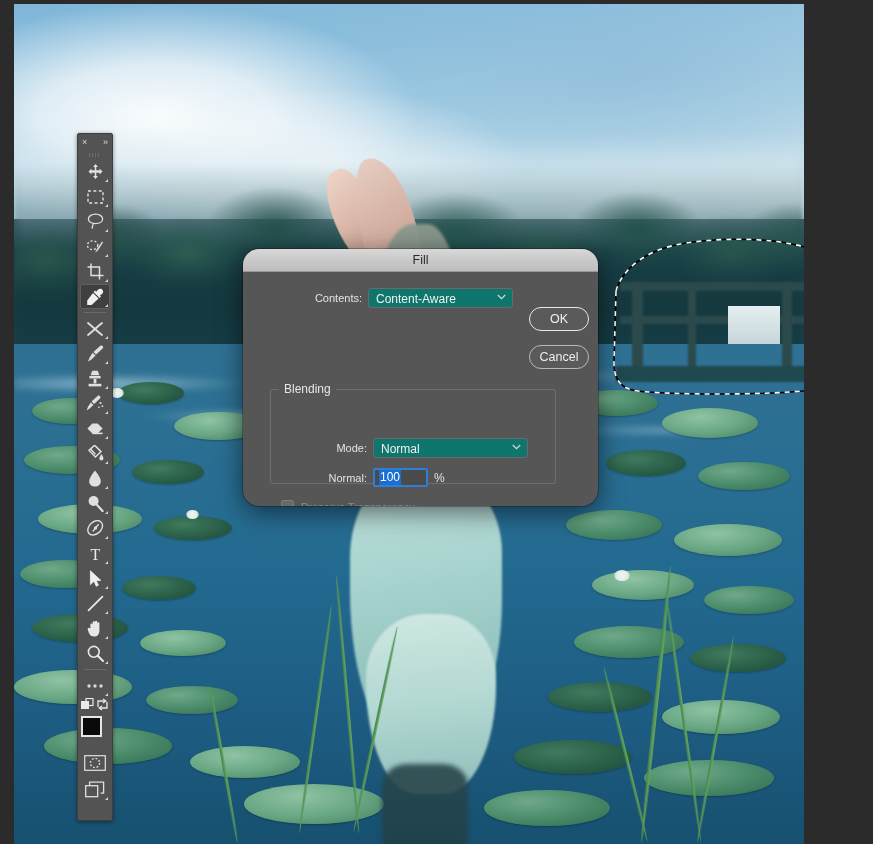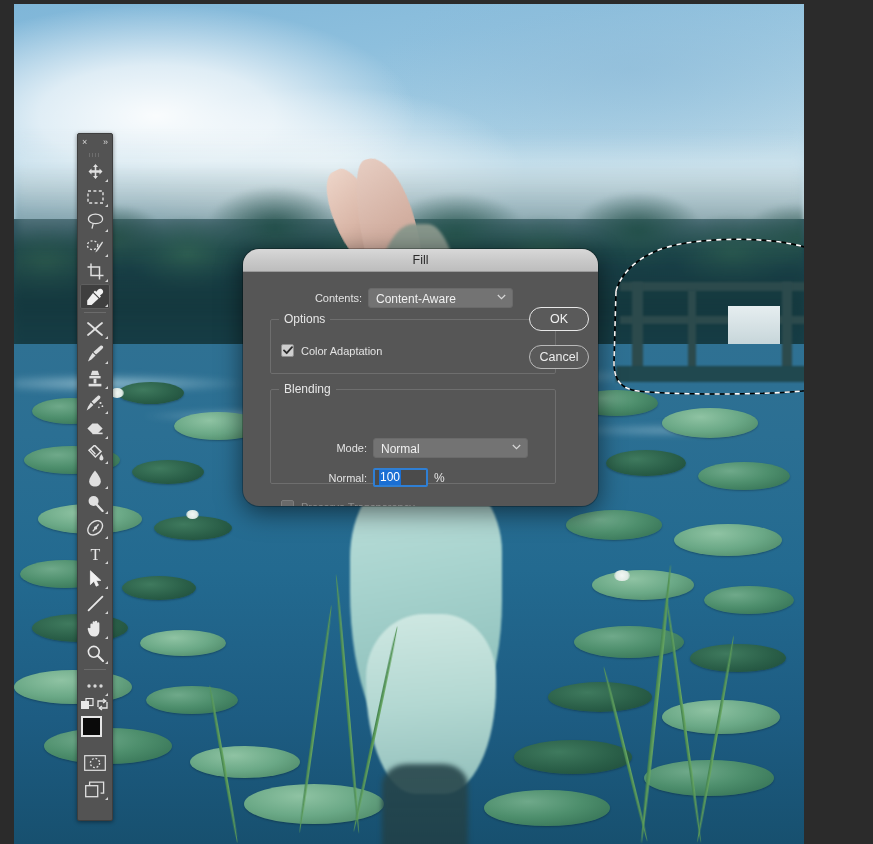--- a/index.html
+++ b/index.html
@@ -171,21 +171,21 @@
     background:linear-gradient(180deg,#d8d8d8 0%,#c8c8c8 55%,#bdbdbd 100%);
     color:#2a2a2a;font-size:12.5px;
     border-bottom:1px solid #9a9a9a;
     border-top-left-radius:5px;border-top-right-radius:5px;
   }
   #dlg-body{position:relative;height:235px;}
 
   .row-contents{position:absolute;left:0;top:16px;width:270px;display:flex;align-items:center;justify-content:flex-end;gap:6px;}
   .lbl{color:#e3e3e3;font-size:11px;}
   .select{
-    position:relative;background:#737373;border:1px solid #6a6a6a;border-radius:3px;
+    position:relative;background:#0f766e;border:1px solid #6a6a6a;border-radius:3px;
     height:20px;line-height:20px;color:#f0f0f0;font-size:12px;
     padding:0 22px 0 7px;box-sizing:border-box;
   }
   .select .chev{position:absolute;right:6px;top:50%;transform:translateY(-60%);}
   #sel-contents{width:145px;}
   #sel-mode{width:155px;}
 
   .group{
     position:absolute;border:1px solid #6e6e6e;border-radius:2px;
   }
@@ -552,31 +552,20 @@
         <div class="select" id="sel-contents">
           <span>Content-Aware</span>
           <span class="chev">
             <svg width="9" height="6" viewBox="0 0 9 6">
                 <path d="M0.8 1 L4.5 4.6 L8.2 1" fill="none" stroke="#d8d8d8" stroke-width="1.2"></path>
               </svg>
           </span>
         </div>
       </div>
 
-      <div class="group" id="grp-options">
-        <span class="gl">Options</span>
-        <div class="chk-row" style="left:10px;top:24px;">
-          <span class="chk">
-            <svg width="10" height="9" viewBox="0 0 10 9">
-                <path d="M1 4.4 L3.7 7.2 L9 1.2" fill="none" stroke="#2b2b2b" stroke-width="1.8" stroke-linecap="round" stroke-linejoin="round"></path>
-              </svg>
-          </span>
-          <span class="lbl">Color Adaptation</span>
-        </div>
-      </div>
 
       <div class="group" id="grp-blending">
         <span class="gl">Blending</span>
 
         <div class="row-mode">
           <span class="lbl">Mode:</span>
           <div class="select" id="sel-mode">
             <span>Normal</span>
             <span class="chev">
               <svg width="9" height="6" viewBox="0 0 9 6">

